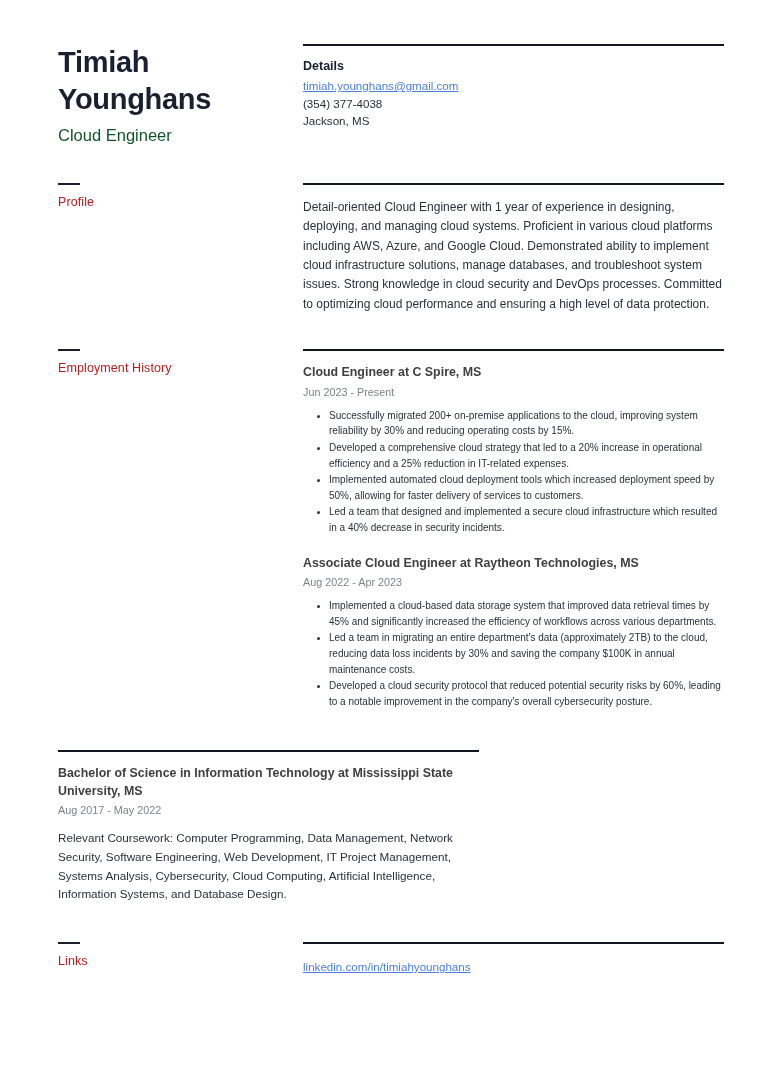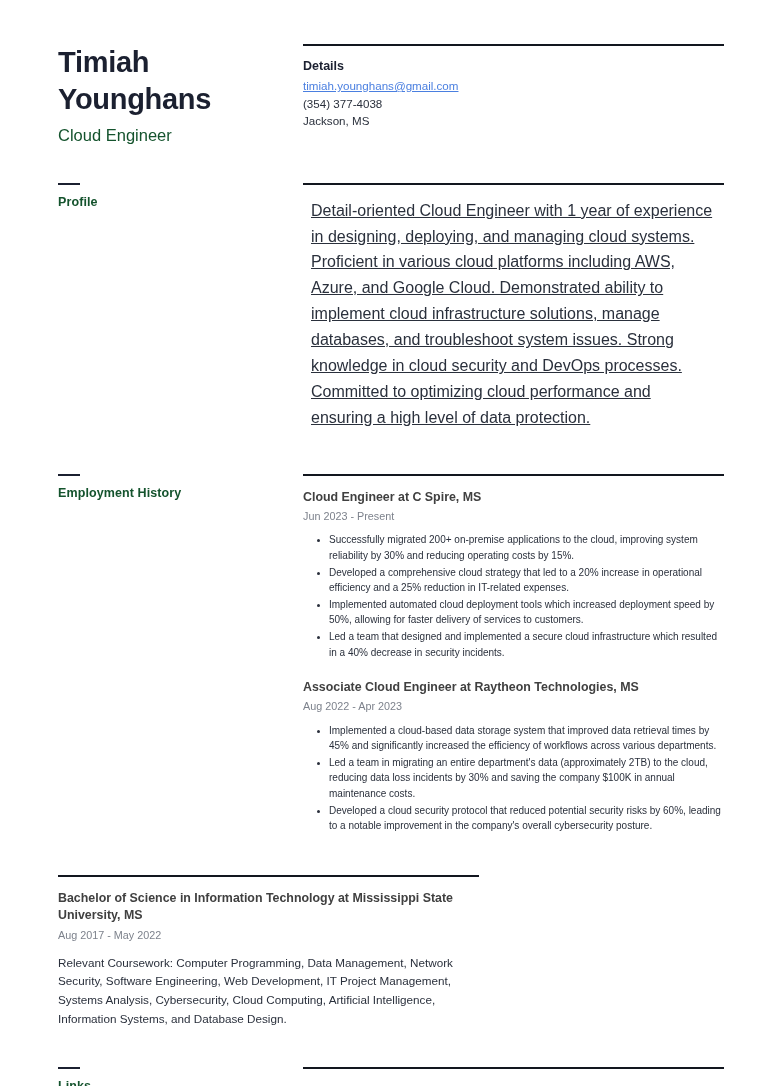--- a/index.html
+++ b/index.html
@@ -58,22 +58,22 @@
     font-size: 16.5px;
     line-height: 1.3;
     font-weight: 400;
     color: #14532d;
     margin-top: 7px;
   }
 
   
   .section-label {
     font-size: 12.5px;
-    font-weight: 700;
-    color: #14532d;
+    font-weight: 400;
+    color: #b91c1c;
     letter-spacing: 0.1px;
     margin-top: 9px;
   }
   .label-dash {
     width: 22px;
     height: 2px;
     background: #1b2030;
     margin-bottom: 10px;
   }
 
@@ -102,25 +102,24 @@
     text-decoration: underline;
     text-decoration-color: #4a7fe0;
     font-size: 11.6px;
     line-height: 1.52;
     display: inline-block;
     cursor: pointer;
   }
 
   
   .paragraph {
-    font-size: 16px;
+    font-size: 12px;
     line-height: 1.62;
     color: #2a303c;
-    margin: 8px;
-    text-decoration: underline;
+    margin: 0;
   }
 
   
   .entry {
     margin-bottom: 0;
   }
   .entry + .entry {
     margin-top: 19px;
   }
   .entry-title {

